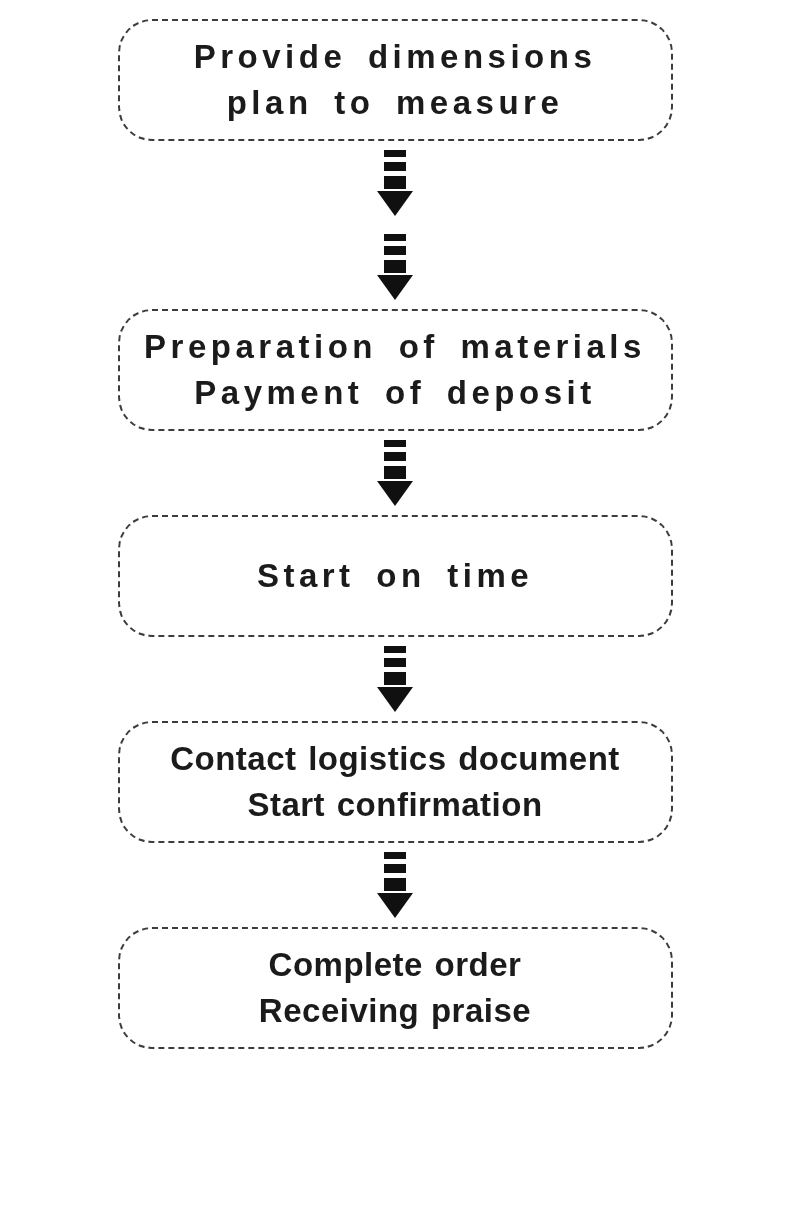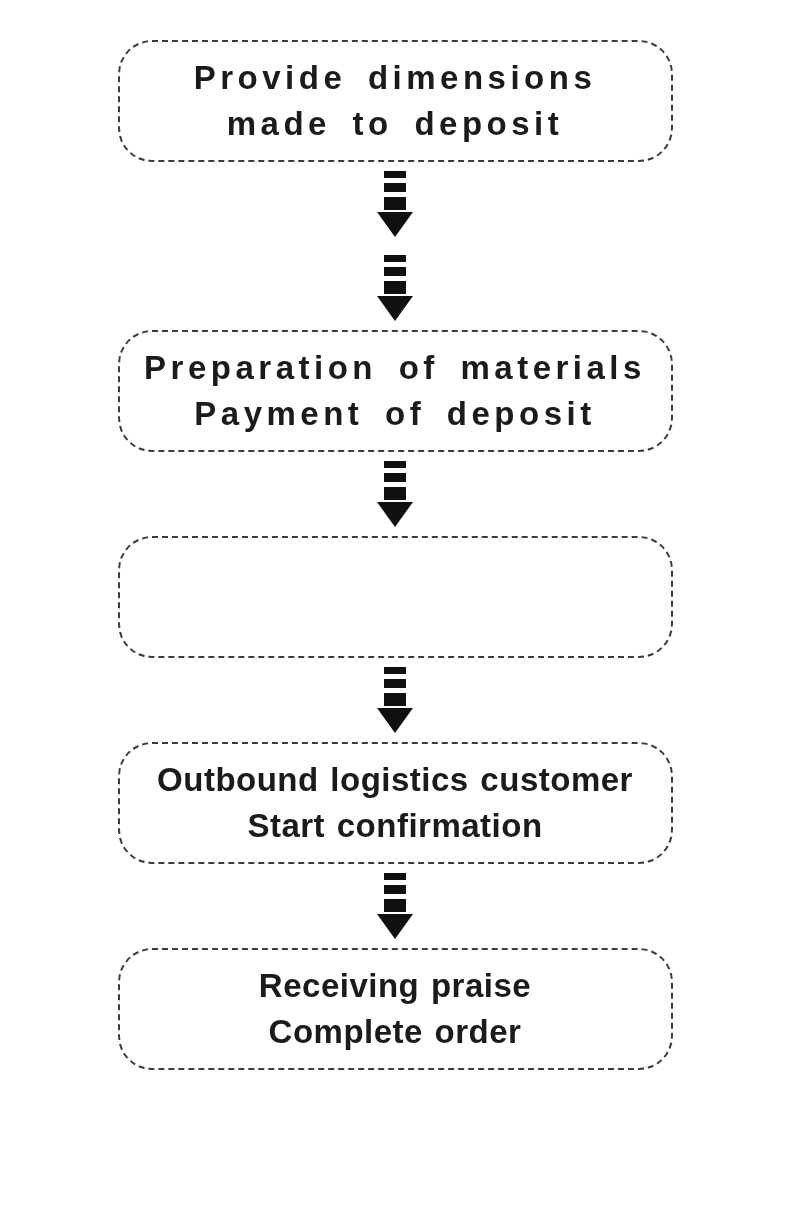--- a/index.html
+++ b/index.html
@@ -10,21 +10,21 @@
   body {
     width: 790px;
     height: 1210px;
     font-family: "Liberation Sans", "DejaVu Sans", sans-serif;
     overflow: hidden;
   }
   .flow-container {
     box-sizing: border-box;
     width: 790px;
     height: 1210px;
-    padding-top: 40px;
+    padding-top: 19px;
     display: flex;
     flex-direction: column;
     align-items: center;
   }
   .step-box {
     box-sizing: border-box;
     width: 555px;
     height: 122px;
     flex: 0 0 122px;
     border: 2px dashed var(--border-color, #3c3c3c);
@@ -79,21 +79,21 @@
     border-top: 25px solid var(--arrow-color, #101010);
   }
 </style>
 </head>
 <body>
 
 <div class="flow-container">
 
   <div class="step-box spacing-wide">
     <div class="step-line">Provide dimensions</div>
-    <div class="step-line">made to deposit</div>
+    <div class="step-line">plan to measure</div>
   </div>
 
   <div class="arrow-gap">
     <div class="arrow">
       <span class="dash d1"></span>
       <span class="dash d2"></span>
       <span class="dash d3"></span>
       <span class="tri"></span>
     </div>
   </div>
@@ -116,43 +116,44 @@
   <div class="arrow-gap">
     <div class="arrow">
       <span class="dash d1"></span>
       <span class="dash d2"></span>
       <span class="dash d3"></span>
       <span class="tri"></span>
     </div>
   </div>
 
   <div class="step-box spacing-wide">
+    <div class="step-line">Start on time</div>
   </div>
 
   <div class="arrow-gap">
     <div class="arrow">
       <span class="dash d1"></span>
       <span class="dash d2"></span>
       <span class="dash d3"></span>
       <span class="tri"></span>
     </div>
   </div>
 
   <div class="step-box spacing-normal">
-    <div class="step-line">Outbound logistics customer</div>
+    <div class="step-line">Contact logistics document</div>
     <div class="step-line">Start confirmation</div>
   </div>
 
   <div class="arrow-gap">
     <div class="arrow">
       <span class="dash d1"></span>
       <span class="dash d2"></span>
       <span class="dash d3"></span>
       <span class="tri"></span>
     </div>
   </div>
 
   <div class="step-box spacing-normal">
+    <div class="step-line">Complete order</div>
     <div class="step-line">Receiving praise</div>
-    <div class="step-line">Complete order</div>
   </div>
 
 </div>
 
 </body></html>

